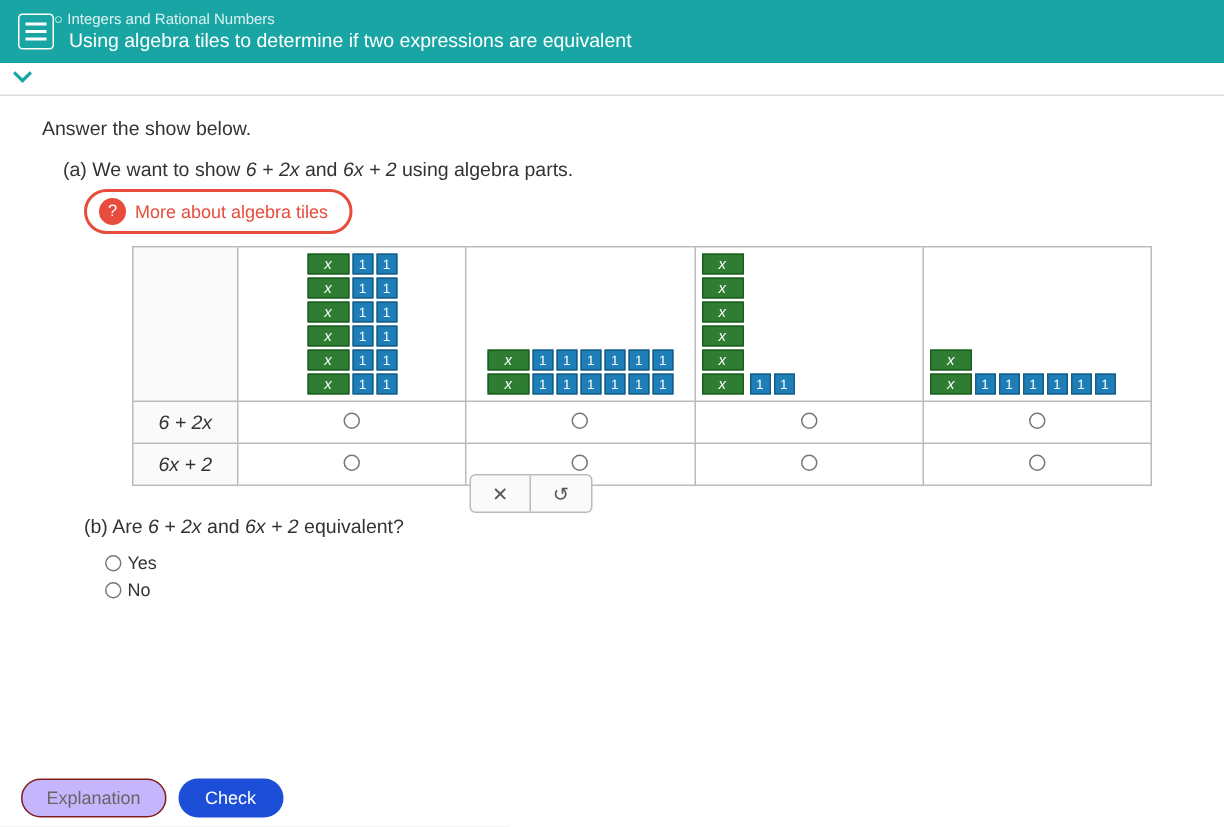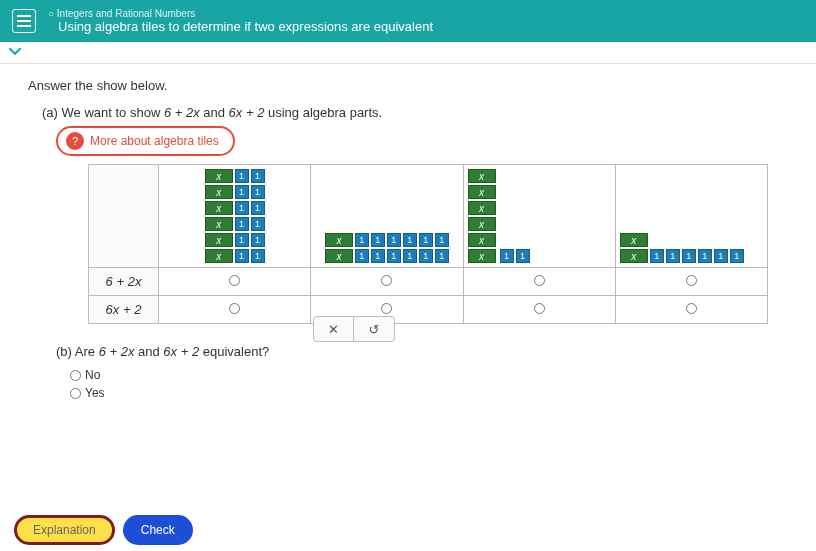--- a/index.html
+++ b/index.html
@@ -1,18 +1,18 @@
 <!DOCTYPE html>
 <html><head>
 <meta charset="utf-8">
 <style>
 * { box-sizing: border-box; margin: 0; padding: 0; }
 body { font-family: Arial, sans-serif; font-size: 13px; color: #333; background: #e8e8e8; }
 .page { background: #fff; margin: 0; min-height: 551px; position: relative; }
-.header { background: #1aa5a5; color: #fff; padding: 8px 12px; display: flex; align-items: center; gap: 12px; }
+.header { background: #1aa5a5; color: #fff; padding: 8px 12px; display: flex; align-items: center; }
 .menu-icon { width: 24px; height: 24px; border: 1px solid #fff; border-radius: 3px; display: flex; flex-direction: column; justify-content: center; align-items: center; gap: 3px; padding: 4px; }
 .menu-icon span { display: block; width: 14px; height: 2px; background: #fff; }
 .header-text .crumb { font-size: 10px; opacity: .85; }
 .header-text .crumb::before { content: "○ "; }
 .header-text .title { font-size: 13px; margin-left: 10px; }
 .collapse { background: #fff; padding: 2px 8px; border-bottom: 1px solid #ddd; }
 .collapse svg { width: 14px; height: 14px; }
 .content { padding: 14px 28px 60px 28px; }
 .instruct { margin-bottom: 12px; }
 .part-a { margin: 8px 0 6px 14px; }
@@ -31,21 +31,21 @@
 .combo-row { display: flex; align-items: flex-end; gap: 4px; }
 .x-tile { width: 28px; height: 14px; background: #2e7d32; color: #fff; font-style: italic; font-size: 10px; display: flex; align-items: center; justify-content: center; border: 1px solid #1b5e20; }
 .one-tile { width: 14px; height: 14px; background: #1e7fb8; color: #fff; font-size: 9px; display: flex; align-items: center; justify-content: center; border: 1px solid #155d87; }
 .part-b { margin: 14px 0 0 28px; }
 .yn { margin-left: 14px; margin-top: 4px; display: flex; flex-direction: column; gap: 4px; font-size: 12px; }
 .yn label { display: flex; align-items: center; gap: 4px; }
 .mini-toolbar { display: inline-flex; border: 1px solid #bbb; border-radius: 4px; margin-left: 40px; background: #fafafa; position: relative; top: -22px; }
 .mini-toolbar button { width: 40px; height: 24px; background: none; border: none; border-right: 1px solid #bbb; cursor: pointer; font-size: 13px; color: #555; }
 .mini-toolbar button:last-child { border-right: none; }
 .footer { position: absolute; bottom: 6px; left: 14px; display: flex; gap: 8px; }
-.btn-exp { background: #fde047; border: 3px solid #7f1d1d; border-radius: 16px; padding: 5px 16px; font-size: 12px; color: #666; cursor: pointer; }
+.btn-exp { background: #c4b5fd; border: 1px solid #7f1d1d; border-radius: 16px; padding: 5px 16px; font-size: 12px; color: #666; cursor: pointer; }
 .btn-check { background: #1d4ed8; color: #fff; border: none; border-radius: 16px; padding: 5px 18px; font-size: 12px; cursor: pointer; }
 </style>
 </head>
 <body>
 
 <div class="page">
   <div class="header">
     <div class="menu-icon">
         <span></span>
         <span></span>
@@ -195,25 +195,25 @@
         <span>(b)</span>
         <span>Are </span><i>6 + 2x</i><span> and </span><i>6x + 2</i><span> equivalent?</span>
         <span class="mini-toolbar">
           <button>✕</button>
           <button>↺</button>
         </span>
       </div>
       <div class="yn">
         <label>
             <span class="radio"></span>
-            <span>No</span>
+            <span>Yes</span>
           </label>
         <label>
             <span class="radio"></span>
-            <span>Yes</span>
+            <span>No</span>
           </label>
       </div>
     </div>
   </div>
 
   <div class="footer">
     <button class="btn-exp">Explanation</button>
     <button class="btn-check">Check</button>
   </div>
 </div>

